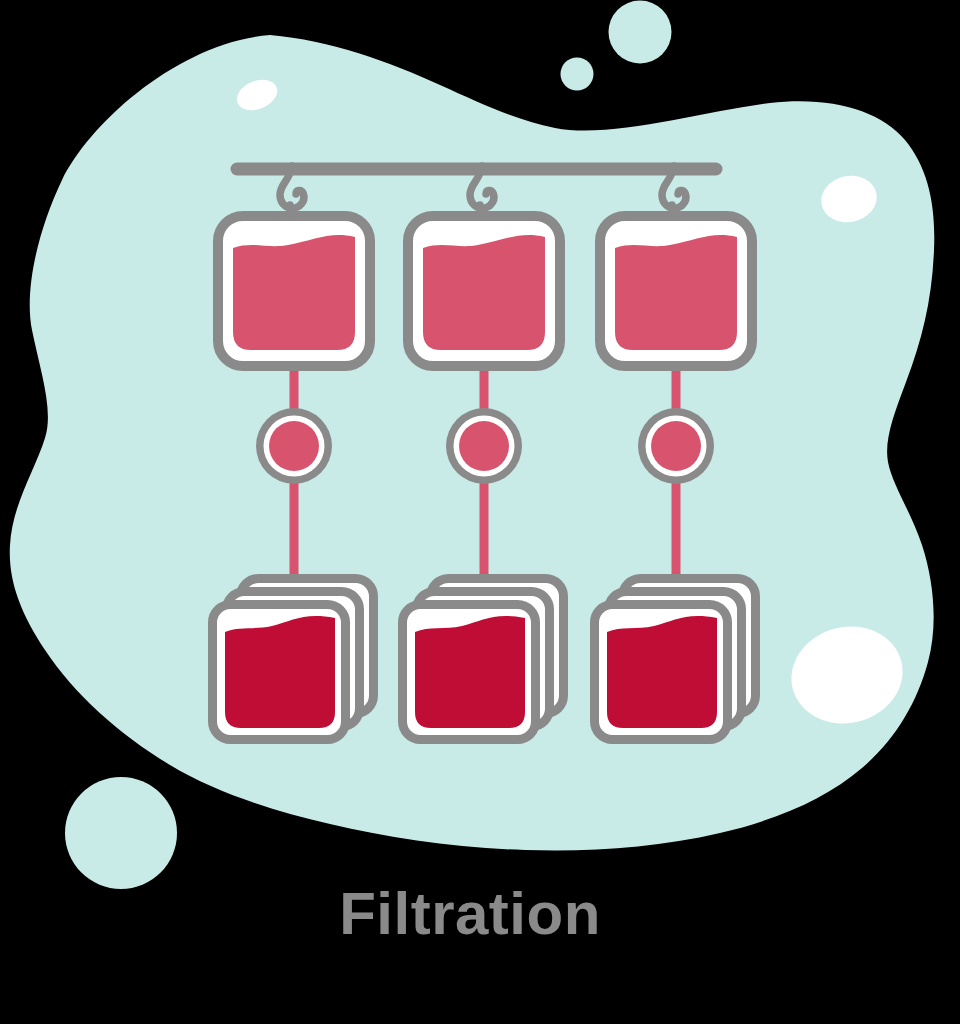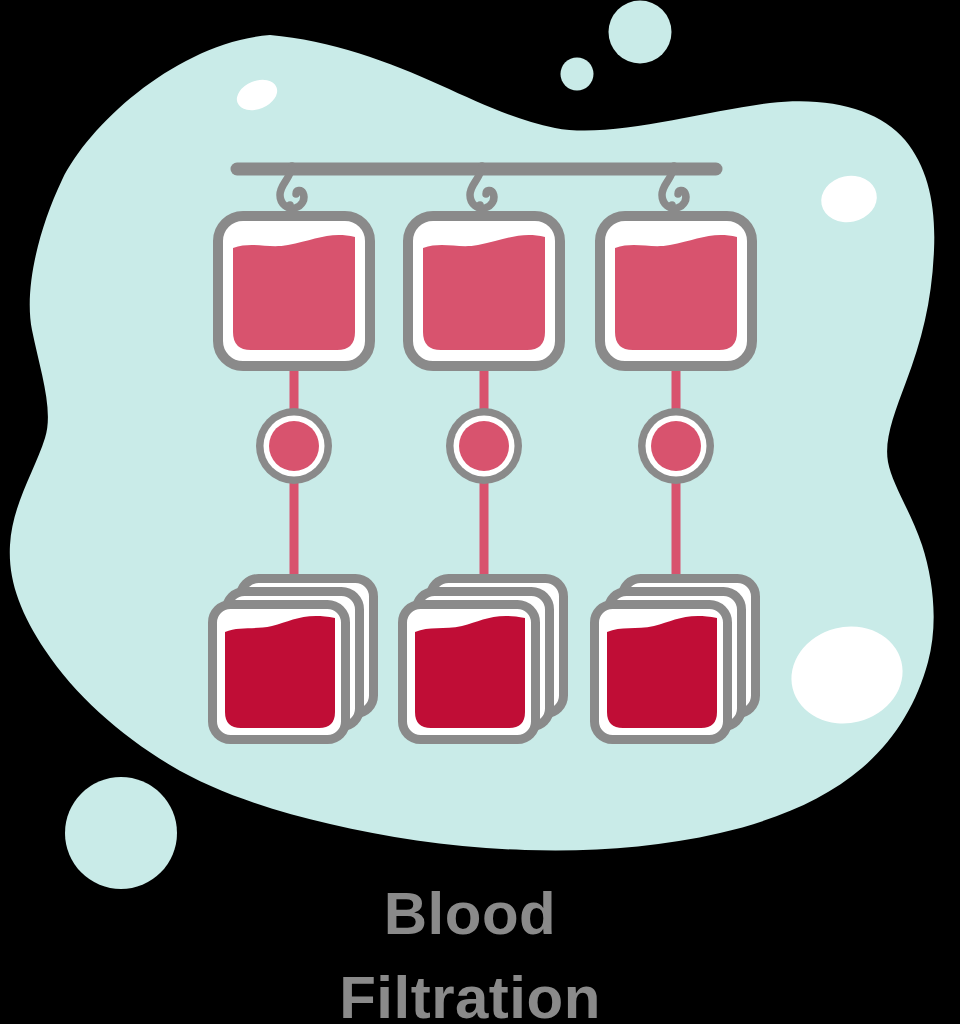--- a/index.html
+++ b/index.html
@@ -103,17 +103,16 @@
     <ellipse cx="847" cy="675" rx="56" ry="48" transform="rotate(-14 847 675)" fill="#ffffff"></ellipse>
 
     <line x1="237" y1="169" x2="716" y2="169" stroke="#8a8a8a" stroke-width="13" stroke-linecap="round"></line>
 
     <use href="#filtration-column" transform="translate(294,0)"></use>
     <use href="#filtration-column" transform="translate(484,0)"></use>
     <use href="#filtration-column" transform="translate(676,0)"></use>
   </svg>
 
   <div class="caption">
-    <div>Blood</div>
     <div>Filtration</div>
   </div>
 
 </div>
 
 </body></html>

